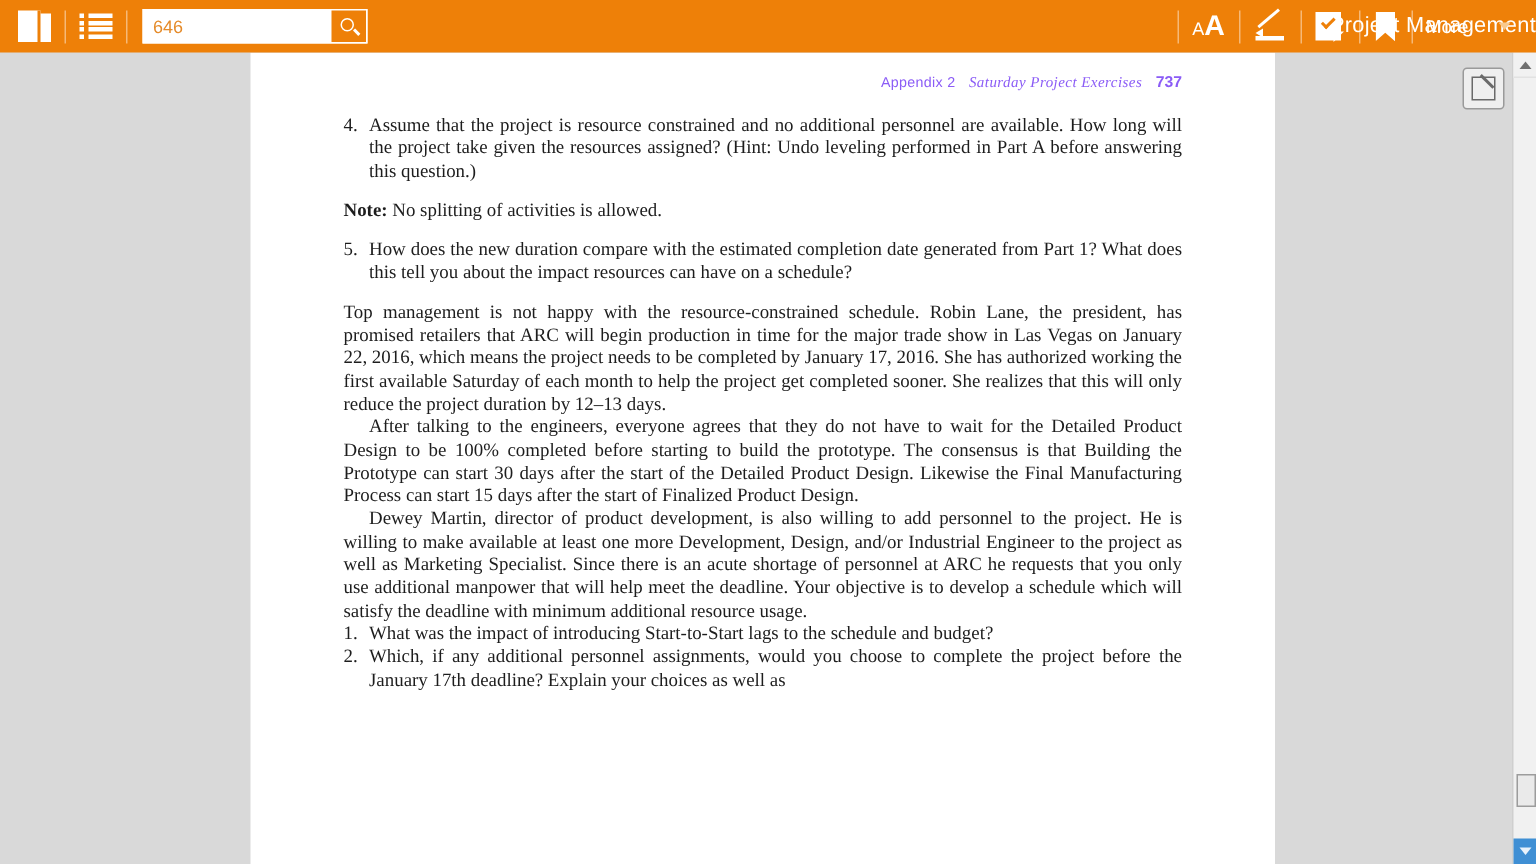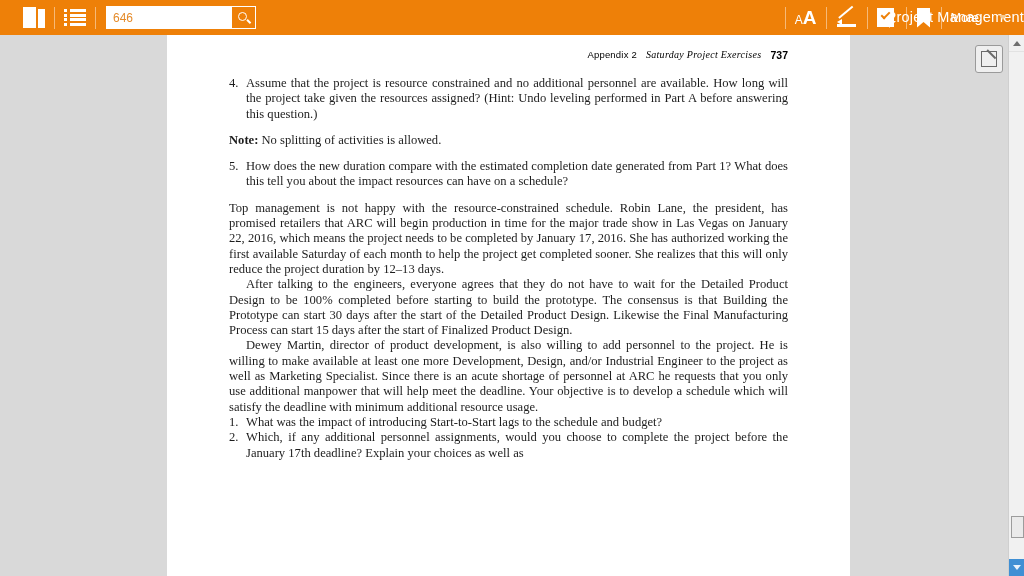--- a/index.html
+++ b/index.html
@@ -13,21 +13,21 @@
   #app { position: relative; width: 1024px; height: 576px; }
 
   
   .toolbar {
     position: absolute; top: 0; left: 0;
     width: 1024px; height: 35px;
     background: #ee8008;
     display: flex; align-items: center;
     z-index: 30;
   }
-  .tb-left { display: flex; align-items: center; height: 35px; padding-left: 16px; }
+  .tb-left { display: flex; align-items: center; height: 35px; padding-left: 5px; }
   .tb-right { display: flex; align-items: center; height: 35px; margin-left: auto; padding-right: 10px; }
 
   .tb-btn {
     display: flex; align-items: center; justify-content: center;
     height: 35px; min-width: 30px; padding: 0 7px;
     cursor: pointer; position: relative;
   }
   .tb-sep {
     width: 1px; height: 22px; background: rgba(255,255,255,0.45);
     margin: 0 2px; flex: none;
@@ -152,22 +152,22 @@
   }
   .page {
     position: absolute; top: 0; left: 167px;
     width: 683px; height: 541px;
     background: #fff;
     box-shadow: 0 0 0 0 rgba(0,0,0,0);
   }
   .page-inner { padding: 14px 62px 0 62px; }
 
   .run-head {
-    display: flex; justify-content: flex-end; align-items: flex-start;
-    gap: 9px; color: #000000; margin-bottom: 15px;
+    display: flex; justify-content: flex-end; align-items: center;
+    gap: 9px; color: #8b5cf6; margin-bottom: 15px;
   }
   .rh-appendix { font-family: "Liberation Sans", sans-serif; font-size: 9.5px; letter-spacing: .2px; }
   .rh-title { font-family: "Liberation Serif", serif; font-style: italic; font-size: 10px; letter-spacing: .3px; }
   .rh-folio { font-family: "Liberation Sans", sans-serif; font-size: 10.5px; font-weight: bold; }
 
   .body-txt {
     font-family: "Liberation Serif", serif;
     font-size: 12.6px; line-height: 15.3px;
     color: #1d1d1d; text-align: justify;
   }

